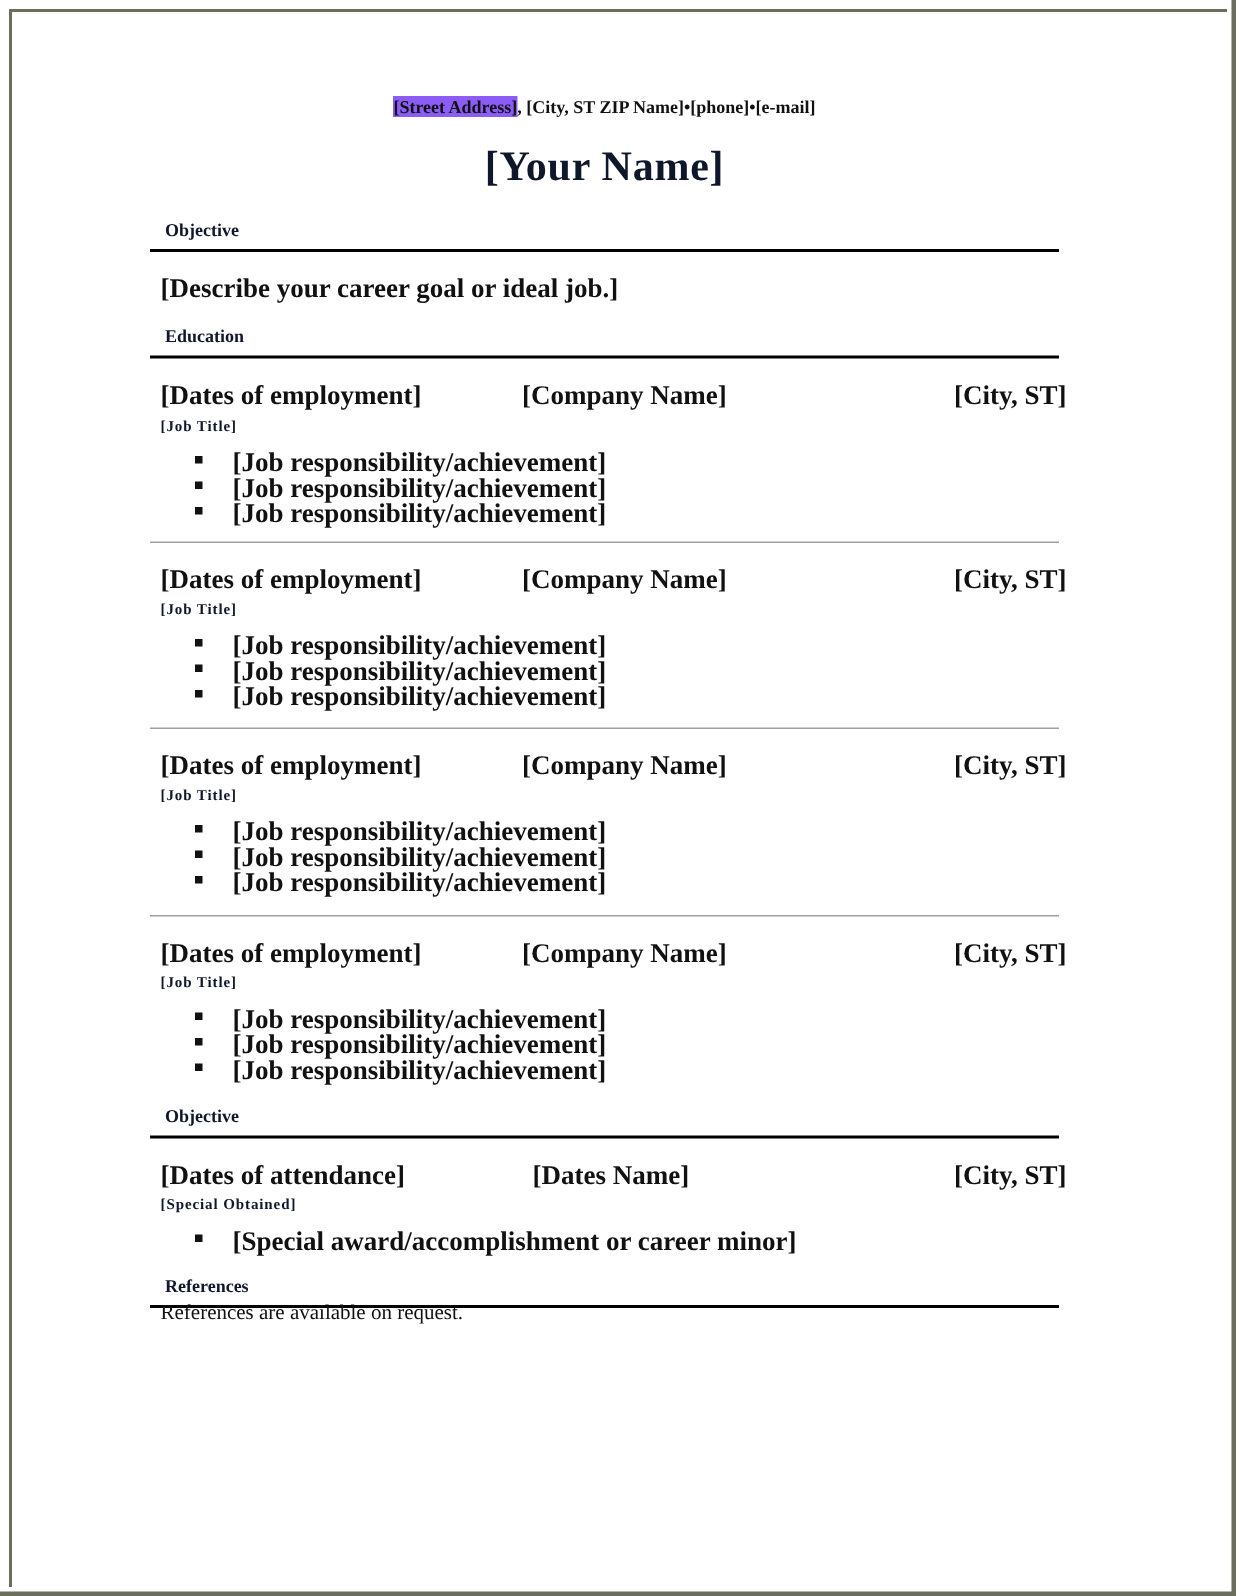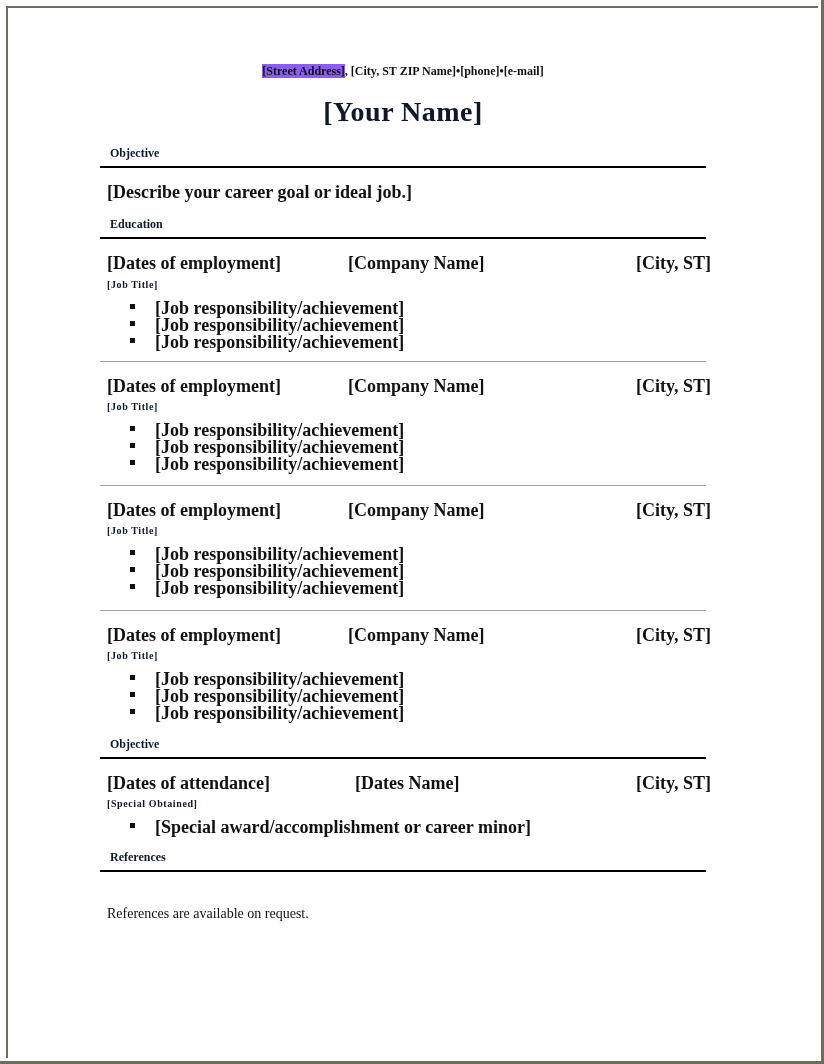--- a/index.html
+++ b/index.html
@@ -96,13 +96,13 @@
 <div class="rule" style="top:757px"></div>
 <div class="abs serif t13" style="left:107px;top:773px">[Dates of attendance]</div>
 <div class="abs serif t13" style="left:355px;top:773px">[Dates Name]</div>
 <div class="abs serif t13" style="left:636px;top:773px">[City, ST]</div>
 <div class="abs sans jt" style="left:107px;top:798px">[Special Obtained]</div>
 <div class="bullet" style="top:823px"></div>
 <div class="abs serif t13" style="left:155px;top:817px">[Special award/accomplishment or career minor]</div>
 
 <div class="abs sans sec" style="top:850px">References</div>
 <div class="rule" style="top:870px"></div>
-<div class="abs plain" style="left:107px;top:906px">References are available on request.</div>
+<div class="abs plain" style="left:107px;top:868px">References are available on request.</div>
 
 </body></html>

